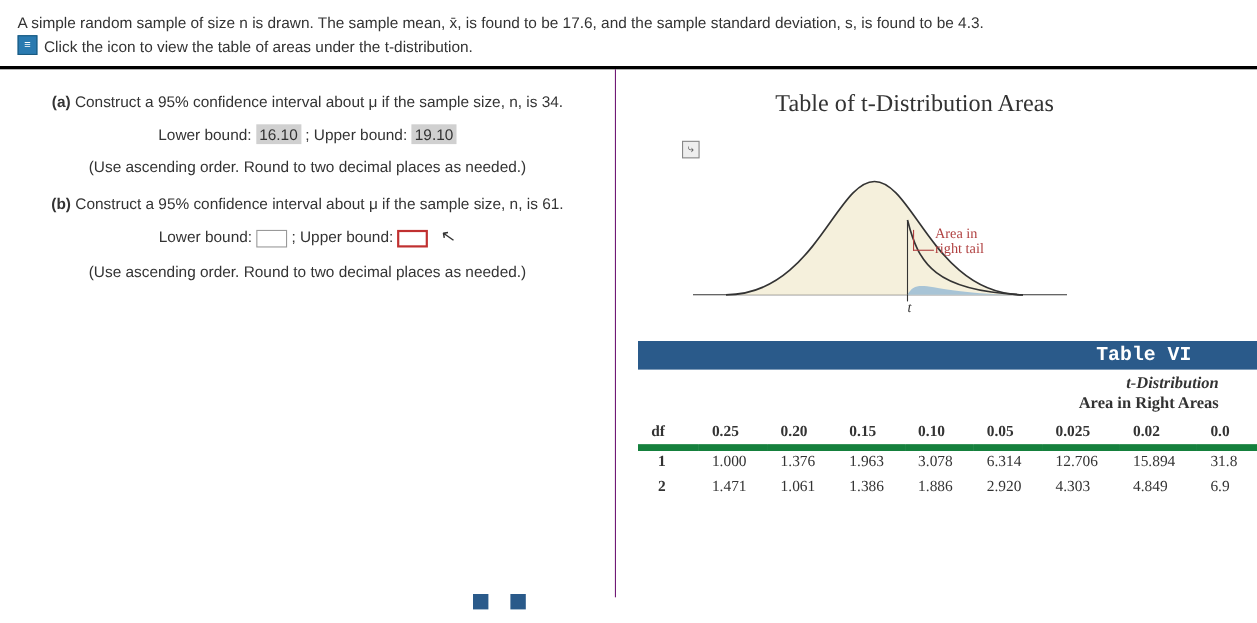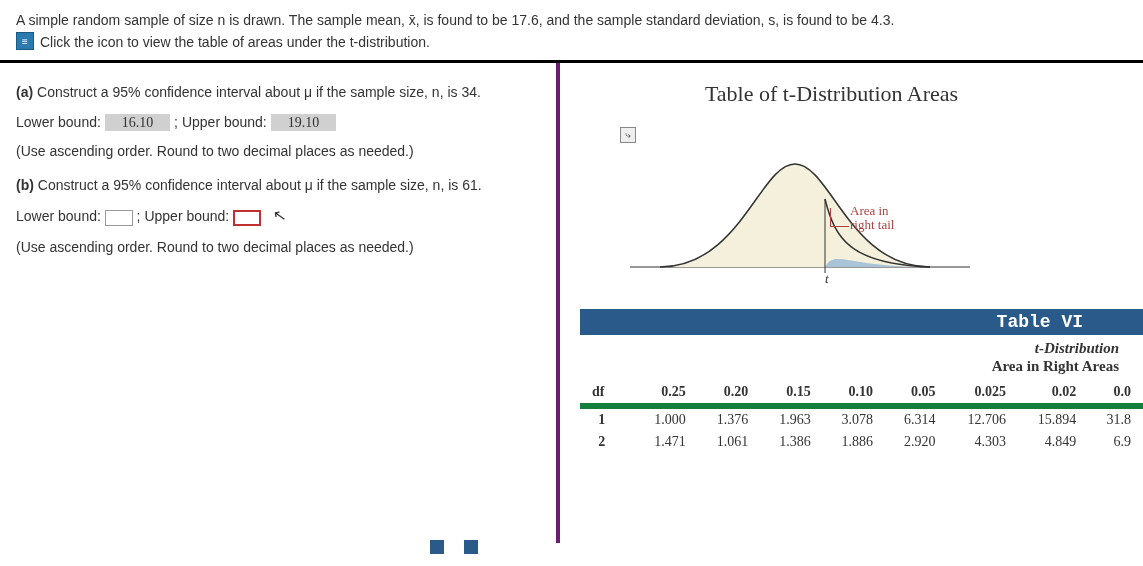--- a/index.html
+++ b/index.html
@@ -23,26 +23,27 @@
     background: #2a7ab0;
     border: 1px solid #1a5a80;
     display: flex; align-items: center; justify-content: center;
     color: #fff; font-size: 10px;
   }
   .doc-icon::before { content: "≡"; }
   .main-area { display: flex; }
   .left-panel {
     flex: 0 0 560px;
     padding: 20px 16px;
-    border-right: 4px solid #701a75;
+    border-right: 1px solid #701a75;
     height: 480px;
+    text-align: center;
   }
   .left-panel p { margin-bottom: 10px; line-height: 1.4; }
   .bold { font-weight: bold; }
-  .highlight { background: #d0d0d0; padding: 1px 17px; font-family: Liberation Serif, serif; }
+  .highlight { background: #d0d0d0; padding: 1px 3px; }
   .input-box {
     display: inline-block;
     width: 28px; height: 16px;
     border: 1px solid #999;
     background: #fff;
     vertical-align: middle;
   }
   .input-box.active { border: 2px solid #c03030; }
   .cursor-icon {
     display: inline-block;
@@ -114,34 +115,34 @@
     font-size: 18px;
     padding: 3px 10px;
     text-align: right;
     padding-right: 60px;
   }
   .table-subtitle {
     font-family: "Times New Roman", serif;
     font-weight: bold;
     font-size: 15px;
     text-align: right;
-    padding-right: 24px;
+    padding-right: 35px;
     padding-top: 4px;
     line-height: 1.2;
   }
   .t-table {
     border-collapse: collapse;
     font-family: "Times New Roman", serif;
     font-size: 14px;
     margin-top: 6px;
     width: 100%;
   }
   .t-table th, .t-table td {
     padding: 3px 12px;
-    text-align: right;
+    text-align: left;
   }
   .t-table th { font-weight: bold; border-bottom: 6px solid #15803d; }
   .t-table th:first-child, .t-table td:first-child { text-align: left; font-weight: bold; padding-right:20px;}
   .t-table td:first-child { text-align:right; padding-right:30px;}
   .bottom-icons {
     position: absolute;
     left: 430px;
     top: 540px;
     display: flex;
     gap: 20px;

